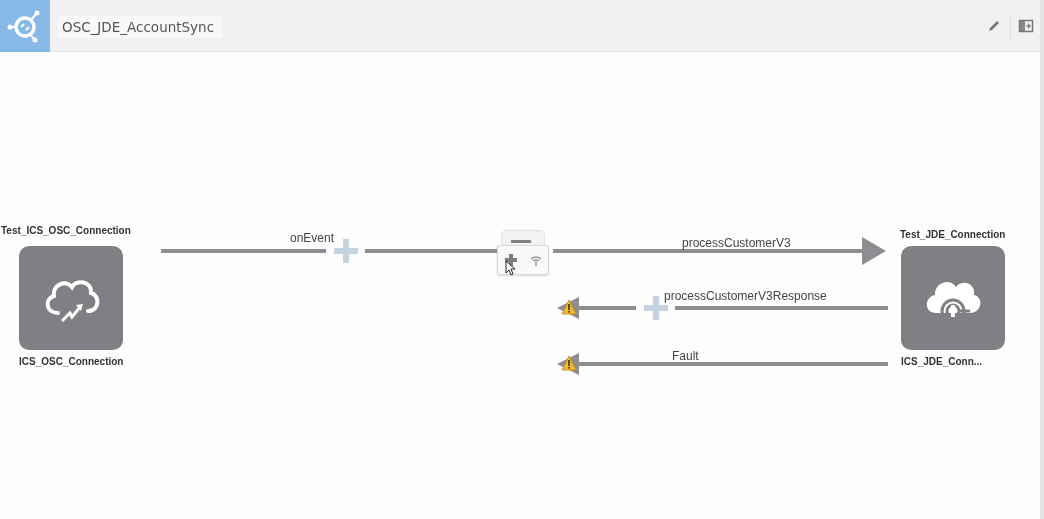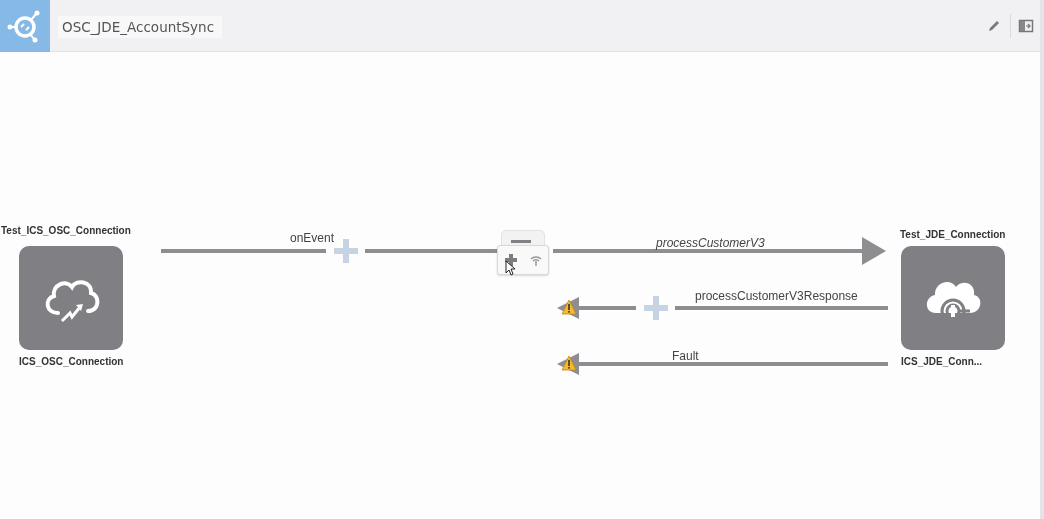--- a/index.html
+++ b/index.html
@@ -93,36 +93,36 @@
       </div>
       <svg style="position:absolute; left:8px; top:30px;" width="12" height="16" viewBox="0 0 12 16">
         <path d="M1 1 L1 13 L4 10 L6 15 L8 14 L6 9 L10 9 Z" fill="#fff" stroke="#222" stroke-width="1"></path>
       </svg>
     </div>
 
     <div class="line" style="left:553px; top:196px; width:312px;"></div>
     <svg style="position:absolute; left:862px; top:184px;" width="26" height="28" viewBox="0 0 26 28">
       <path d="M0 0 L24 14 L0 28 Z" fill="#8d8d92"></path>
     </svg>
-    <div class="edge-lbl" style="left:656px; top:183px;font-style:italic;">processCustomerV3</div>
+    <div class="edge-lbl" style="left:682px; top:183px;">processCustomerV3</div>
 
     <div class="lbl" style="left:900px; top:176px;">Test_JDE_Connection</div>
     <div class="node" style="left:901px; top:193px;">
       <svg width="70" height="70" viewBox="0 0 70 70">
         <path d="M18 50 C6 50 6 34 17 32 C16 20 32 14 38 24 C44 16 58 20 56 32 C66 34 64 50 52 50 Z" fill="#fff"></path>
         <circle cx="35" cy="48" r="11" fill="none" stroke="#7f7f84" stroke-width="3"></circle>
         <circle cx="35" cy="48" r="6" fill="none" stroke="#7f7f84" stroke-width="3"></circle>
         <path d="M35 42 v12" stroke="#fff" stroke-width="4"></path>
         <line x1="41" y1="48" x2="52" y2="48" stroke="#7f7f84" stroke-width="3"></line>
       </svg>
     </div>
     <div class="lbl" style="left:901px; top:303px;">ICS_JDE_Conn...</div>
 
     <div class="line" style="left:675px; top:253px; width:213px;"></div>
-    <div class="edge-lbl" style="left:695px; top:236px;">processCustomerV3Response</div>
+    <div class="edge-lbl" style="left:664px; top:236px;">processCustomerV3Response</div>
     <svg class="plus" style="left:642px; top:241px;" viewBox="0 0 28 28">
       <path d="M11 2 h6 v9 h9 v6 h-9 v9 h-6 v-9 h-9 v-6 h9 z" fill="#c5d3e3"></path>
     </svg>
     <div class="line" style="left:578px; top:253px; width:58px;"></div>
     <svg class="warn" style="left:557px; top:244px;" viewBox="0 0 24 22">
       <path d="M22 0 L0 11 L22 22 Z" fill="#8d8d92"></path>
       <path d="M12 3 L19 17 L5 17 Z" fill="#f5b82e" stroke="#c48a10" stroke-width="0.8"></path>
       <rect x="11.2" y="7" width="1.6" height="6" fill="#333"></rect>
       <rect x="11.2" y="14" width="1.6" height="1.6" fill="#333"></rect>
     </svg>

